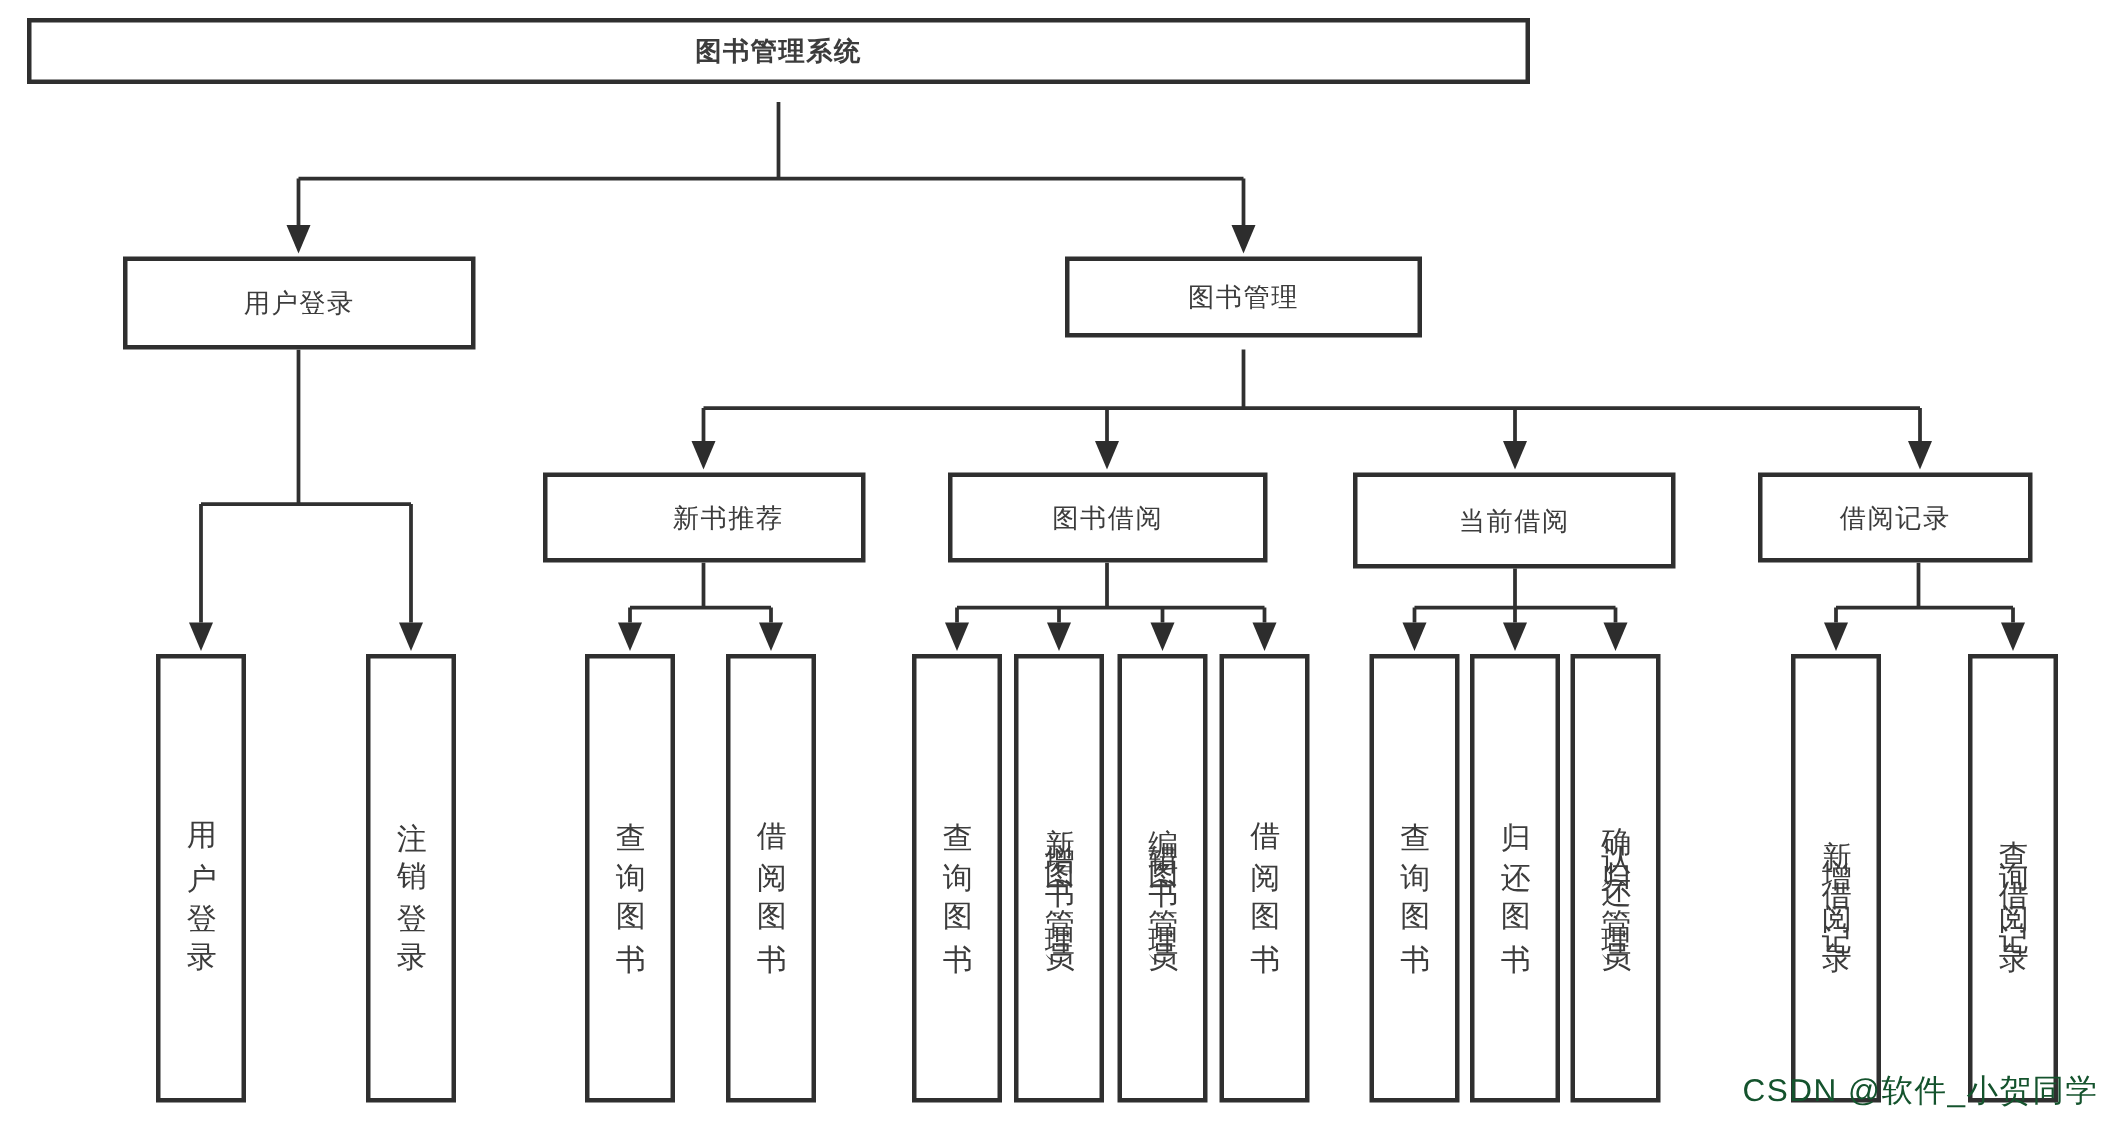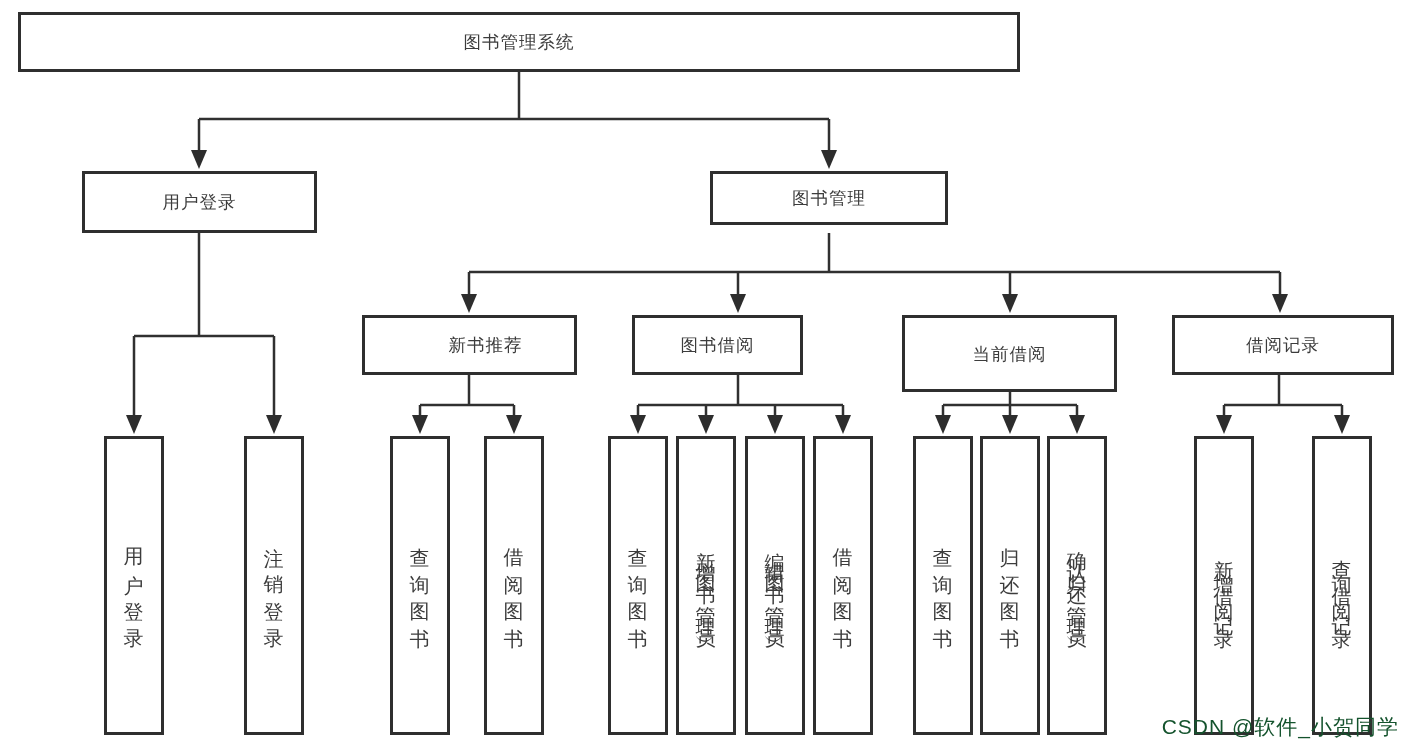--- a/index.html
+++ b/index.html
@@ -60,41 +60,41 @@
     <path d="M1010 375 V405 M943 405 H1077 M943 405 V415 M1010 405 V415 M1077 405 V415"></path>
     <polygon points="935,415 951,415 943,434"></polygon>
     <polygon points="1002,415 1018,415 1010,434"></polygon>
     <polygon points="1069,415 1085,415 1077,434"></polygon>
 
     <path d="M1279 375 V405 M1224 405 H1342 M1224 405 V415 M1342 405 V415"></path>
     <polygon points="1216,415 1232,415 1224,434"></polygon>
     <polygon points="1334,415 1350,415 1342,434"></polygon>
   </svg>
 
-  <div class="box" style="left:18px;top:12px;width:1002px;height:60px;">
+  <div class="box" style="left:18px;top:12px;width:1002px;height:44px;font-weight:bold;">
     <span class="hlabel">图书管理系统</span>
   </div>
 
   <div class="box" style="left:82px;top:171px;width:235px;height:62px;">
     <span class="hlabel">用户登录</span>
   </div>
   <div class="box" style="left:710px;top:171px;width:238px;height:54px;">
     <span class="hlabel">图书管理</span>
   </div>
 
   <div class="box" style="left:362px;top:315px;width:215px;height:60px;padding-left:32px;">
     <span class="hlabel">新书推荐</span>
   </div>
-  <div class="box" style="left:632px;top:315px;width:171px;height:60px;">
+  <div class="box" style="left:632px;top:315px;width:213px;height:60px;">
     <span class="hlabel">图书借阅</span>
   </div>
-  <div class="box" style="left:902px;top:315px;width:215px;height:77px;">
+  <div class="box" style="left:902px;top:315px;width:215px;height:64px;">
     <span class="hlabel">当前借阅</span>
   </div>
-  <div class="box" style="left:1172px;top:315px;width:222px;height:60px;">
+  <div class="box" style="left:1172px;top:315px;width:183px;height:60px;">
     <span class="hlabel">借阅记录</span>
   </div>
 
   <div class="box" style="left:104px;top:436px;width:60px;height:299px;">
     <span class="vtext loose">用户登录</span>
   </div>
   <div class="box" style="left:244px;top:436px;width:60px;height:299px;">
     <span class="vtext loose">注销登录</span>
   </div>
 

